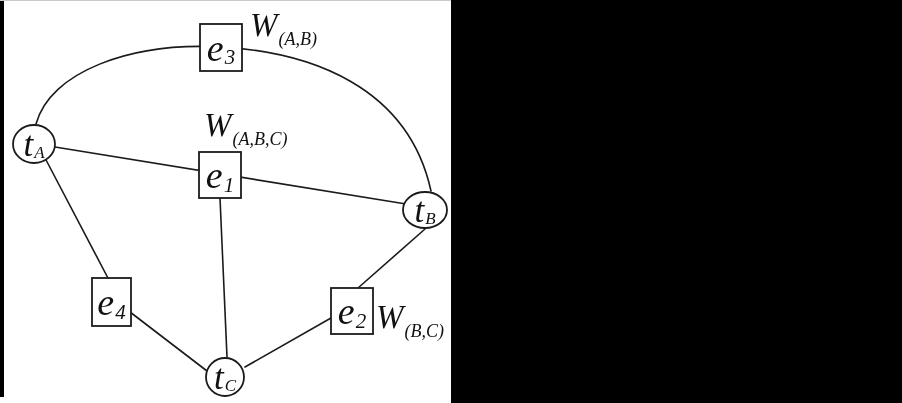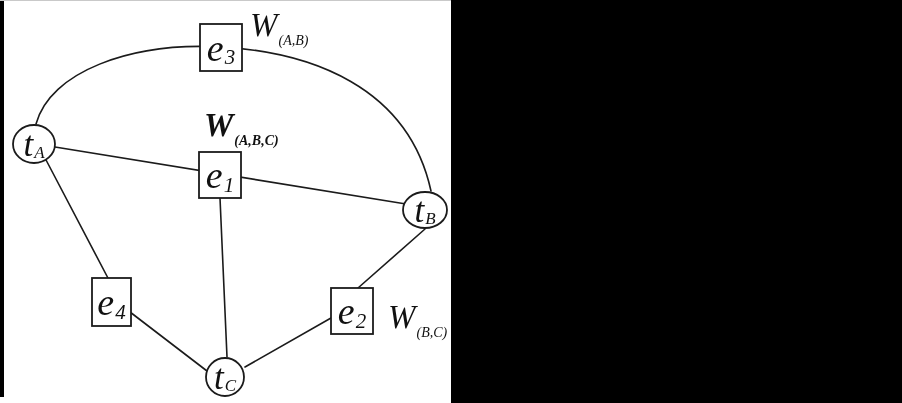--- a/index.html
+++ b/index.html
@@ -51,21 +51,21 @@
     font-size: 17px; margin-left: 1px;
     position: relative; top: 8px;
   }
   
   .w-label {
     position: absolute;
     font-style: italic; font-size: 33px; line-height: 1;
     color: #111; white-space: nowrap;
   }
   .w-label .sub {
-    font-size: 14px; margin-left: 1px;
+    font-size: 18px; margin-left: 1px;
     position: relative; top: 9px;
   }
 </style>
 </head>
 <body>
 
 <div id="stage">
 
   <div id="black-panel"></div>
   <div id="left-strip"></div>
@@ -118,20 +118,20 @@
       <span class="sub">B</span>
   </div>
   <div class="node-label" style="left:206px; top:358px; width:38px; height:38px;">
     <span>t</span>
       <span class="sub">C</span>
   </div>
 
   <div class="w-label" style="left:250px; top:9px;">
     <span>W</span><span class="sub">(A,B)</span>
   </div>
-  <div class="w-label" style="left:204px; top:109px;font-weight:bold;">
+  <div class="w-label" style="left:204px; top:109px;">
     <span>W</span><span class="sub">(A,B,C)</span>
   </div>
-  <div class="w-label" style="left:388px; top:301px;">
+  <div class="w-label" style="left:376px; top:301px;">
     <span>W</span><span class="sub">(B,C)</span>
   </div>
 
 </div>
 
 </body></html>

